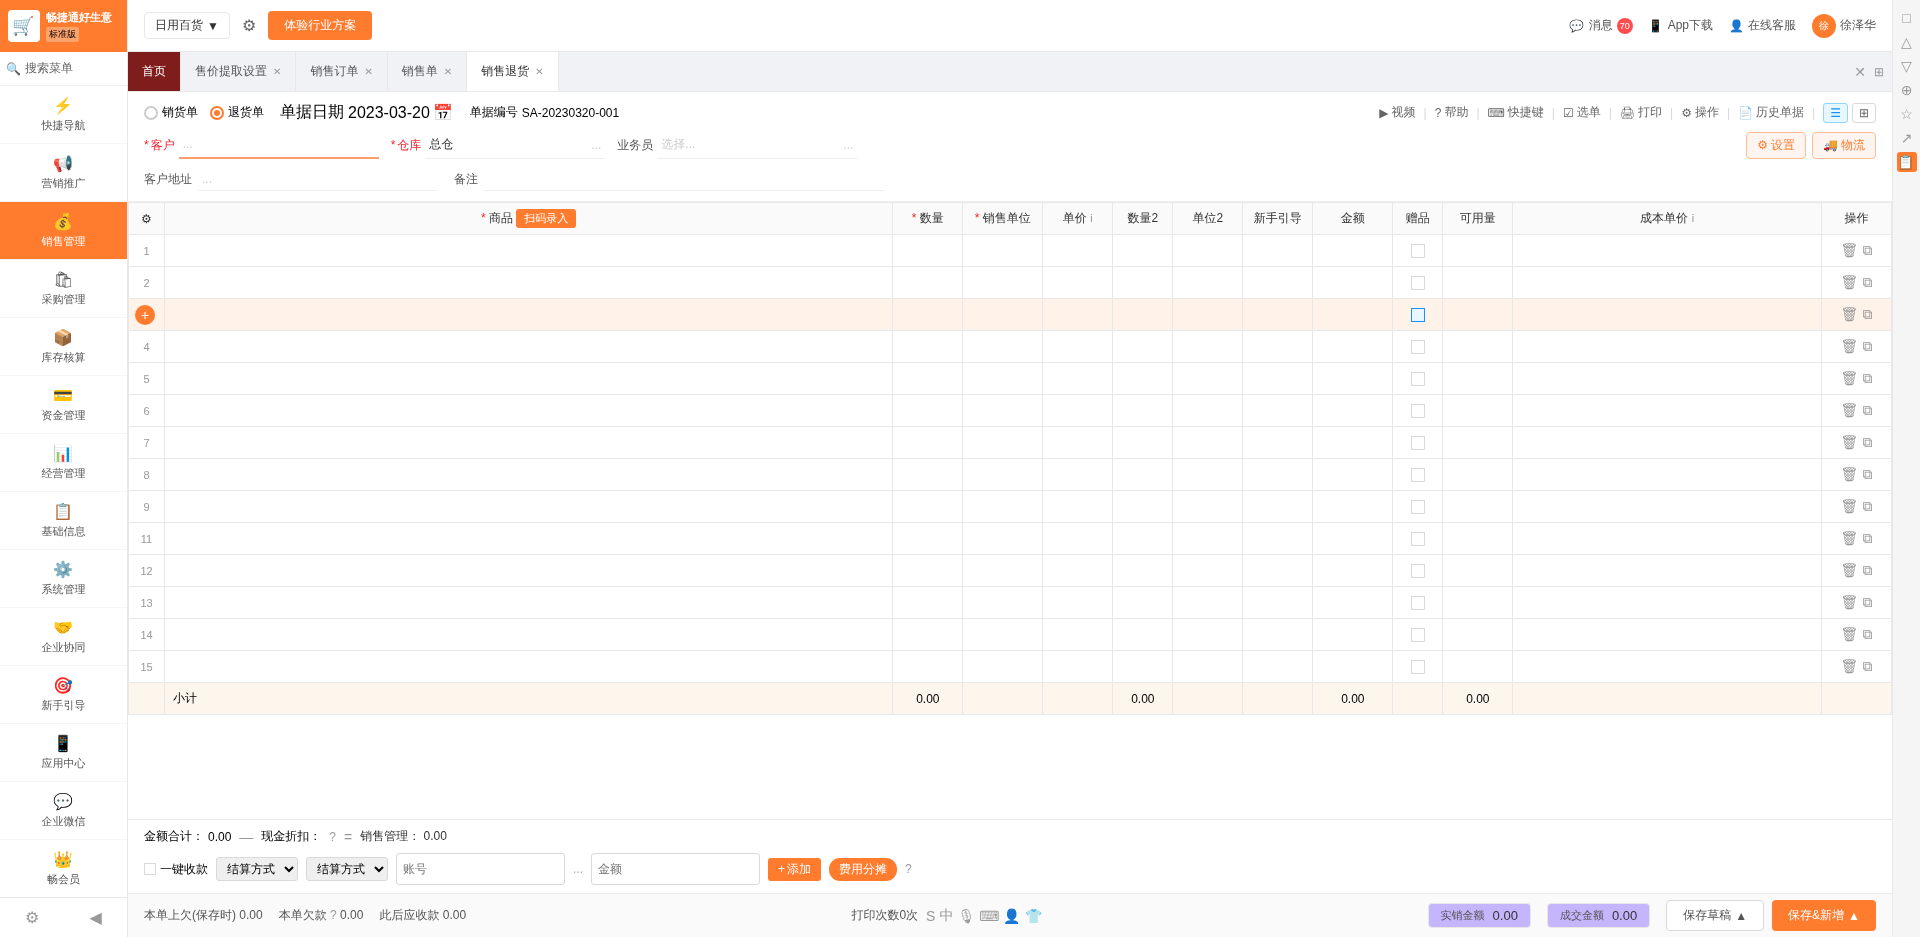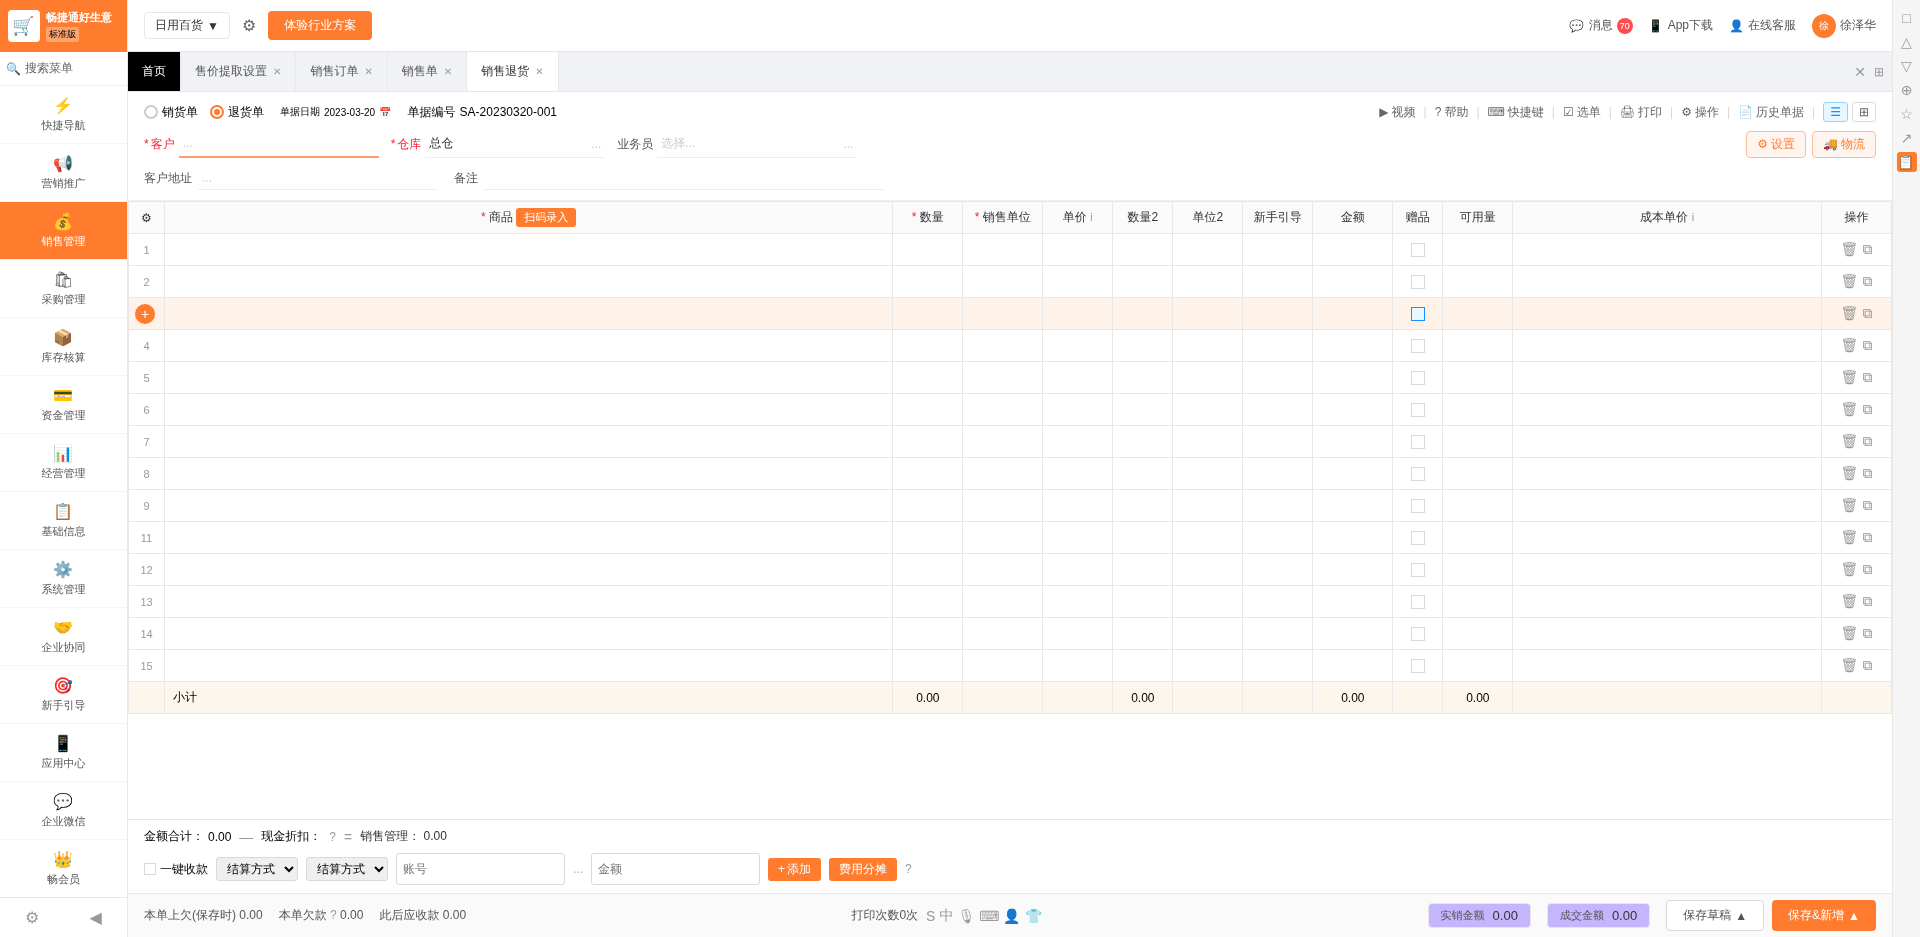--- a/index.html
+++ b/index.html
@@ -33,34 +33,34 @@
     .topbar-right { display: flex; align-items: center; gap: 16px; }
     .topbar-right-item { display: flex; align-items: center; gap: 4px; color: #555; font-size: 12px; cursor: pointer; }
     .topbar-badge { background: #ff4d4f; color: #fff; border-radius: 50%; width: 16px; height: 16px; display: flex; align-items: center; justify-content: center; font-size: 9px; }
     .avatar { width: 24px; height: 24px; background: #ff7b2e; border-radius: 50%; display: flex; align-items: center; justify-content: center; color: #fff; font-size: 10px; }
 
     
     .tabbar { background: #f0f2f5; display: flex; align-items: center; border-bottom: 1px solid #e8e8e8; height: 40px; padding: 0 0; }
     .tab { display: flex; align-items: center; gap: 4px; padding: 8px 14px; cursor: pointer; color: #555; font-size: 12px; border-right: 1px solid #e8e8e8; background: #f0f2f5; height: 100%; }
     .tab.active { background: #fff; color: #333; font-weight: 500; }
     .tab-close { font-size: 10px; color: #999; margin-left: 2px; }
-    .tab-home { background: #000000; color: #fff; padding: 8px 14px; }
+    .tab-home { background: #7f1d1d; color: #fff; padding: 8px 14px; }
 
     
     .page-content { flex: 1; background: #fff; overflow: hidden; display: flex; flex-direction: column; }
 
     
     .form-header { padding: 10px 16px; border-bottom: 1px solid #f0f0f0; }
     .form-header-row1 { display: flex; align-items: center; gap: 16px; margin-bottom: 8px; }
     .radio-group { display: flex; align-items: center; gap: 12px; }
     .radio-item { display: flex; align-items: center; gap: 4px; cursor: pointer; font-size: 12px; }
     .radio-circle { width: 14px; height: 14px; border-radius: 50%; border: 2px solid #ccc; display: flex; align-items: center; justify-content: center; }
     .radio-circle.active { border-color: #ff7b2e; }
     .radio-circle.active::after { content: ''; width: 6px; height: 6px; background: #ff7b2e; border-radius: 50%; }
-    .form-date { display: flex; align-items: center; gap: 4px; font-size: 10px; }
+    .form-date { display: flex; align-items: center; gap: 4px; font-size: 16px; }
     .form-number { display: flex; align-items: center; gap: 4px; font-size: 12px; }
     .header-actions { display: flex; align-items: center; gap: 8px; margin-left: auto; font-size: 12px; color: #666; }
     .header-action-item { display: flex; align-items: center; gap: 3px; cursor: pointer; }
     .header-action-divider { color: #d9d9d9; }
     .view-toggle { display: flex; gap: 4px; }
     .view-btn { padding: 2px 6px; border: 1px solid #d9d9d9; border-radius: 3px; cursor: pointer; color: #666; }
     .view-btn.active { background: #e6f7ff; border-color: #91d5ff; color: #1890ff; }
 
     .form-header-row2 { display: flex; align-items: center; gap: 16px; }
     .form-field { display: flex; align-items: center; gap: 6px; font-size: 12px; }
@@ -101,21 +101,21 @@
     .amount-total { display: flex; align-items: center; gap: 4px; }
     .minus-icon { color: #999; font-size: 14px; }
     .equals-icon { color: #999; font-size: 14px; }
     .deal-amount { color: #333; font-weight: 500; }
     .bottom-row2 { display: flex; align-items: center; gap: 8px; font-size: 12px; }
     .checkbox-label { display: flex; align-items: center; gap: 4px; }
     .small-cb { width: 12px; height: 12px; border: 1px solid #d9d9d9; }
     .select-input { padding: 2px 6px; border: 1px solid #d9d9d9; border-radius: 3px; font-size: 12px; height: 24px; }
     .text-input { padding: 2px 6px; border: 1px solid #d9d9d9; border-radius: 3px; font-size: 12px; height: 32px; min-width: 80px; }
     .add-btn { background: #ff7b2e; color: #fff; border: none; padding: 3px 10px; border-radius: 3px; cursor: pointer; font-size: 12px; display: flex; align-items: center; gap: 2px; }
-    .cost-split-btn { background: #ff7b2e; color: #fff; border: none; padding: 3px 10px; border-radius: 3px; cursor: pointer; font-size: 12px; }
+    .cost-split-btn { background: #ff7b2e; color: #fff; border: none; padding: 3px 10px; border-radius: 11px; cursor: pointer; font-size: 12px; }
     .question-icon { color: #999; font-size: 12px; cursor: pointer; }
 
     
     .bottom-stats { display: flex; align-items: center; justify-content: space-between; padding: 6px 16px; background: #fafafa; border-top: 1px solid #e8e8e8; font-size: 12px; }
     .stats-left { display: flex; gap: 16px; color: #555; }
     .stats-middle { display: flex; align-items: center; gap: 8px; color: #555; }
     .stats-right { display: flex; align-items: center; gap: 16px; }
     .amount-summary { background: #c4b5fd; border: 1px solid #e8e8e8; border-radius: 4px; padding: 4px 12px; }
     .amount-label { color: #555; font-size: 11px; }
     .amount-value { color: #333; font-size: 13px; font-weight: 500; }

